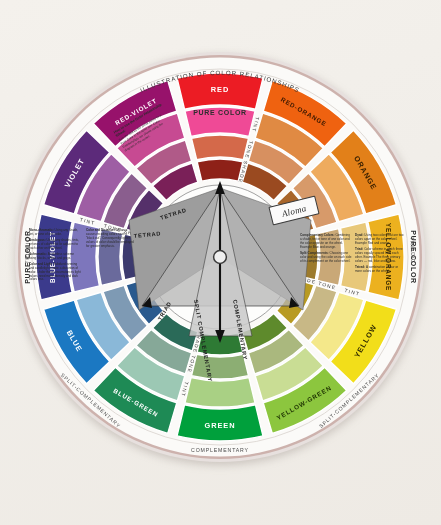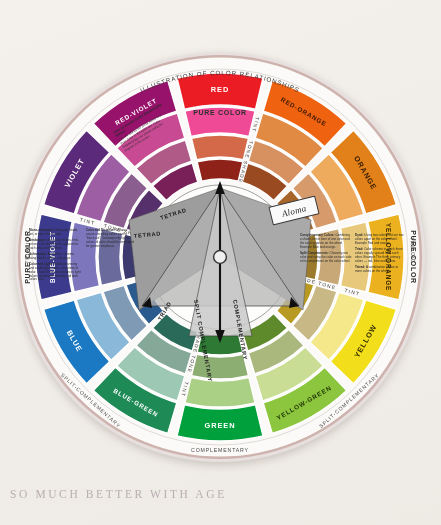--- a/index.html
+++ b/index.html
@@ -353,14 +353,13 @@
   <div class="body-copy rightcopy" id="right-col">
       <p style="margin: 0px 0px 2px;"><span class="bc-term">Complementary Colors: </span><span>Combining a shade, tint or tone of one color and the color opposite on the wheel. Example Blue and orange.</span></p>
       <p style="margin: 0px 0px 2px;"><span class="bc-term">Split Complements: </span><span>Choosing one color and using the color on each side of its complement on the color wheel.</span></p>
     </div>
   <div class="body-copy rightcopy2" id="right-col2">
       <p style="margin: 0px 0px 2px;"><span class="bc-term">Dyad: </span><span>Using two colors that are two colors apart on the color wheel. Example Red and orange.</span></p>
       <p style="margin: 0px 0px 2px;"><span class="bc-term">Triad: </span><span>Color scheme in which three colors equally spaced from each other. Example The three primary colors — red, blue and yellow.</span></p>
       <p style="margin: 0px 0px 2px;"><span class="bc-term">Tetrad: </span><span>A combination of four or more colors on the wheel.</span></p>
     </div>
 
-  <div id="watermark">SO MUCH BETTER WITH AGE</div>
 </div>
 
 </body></html>

